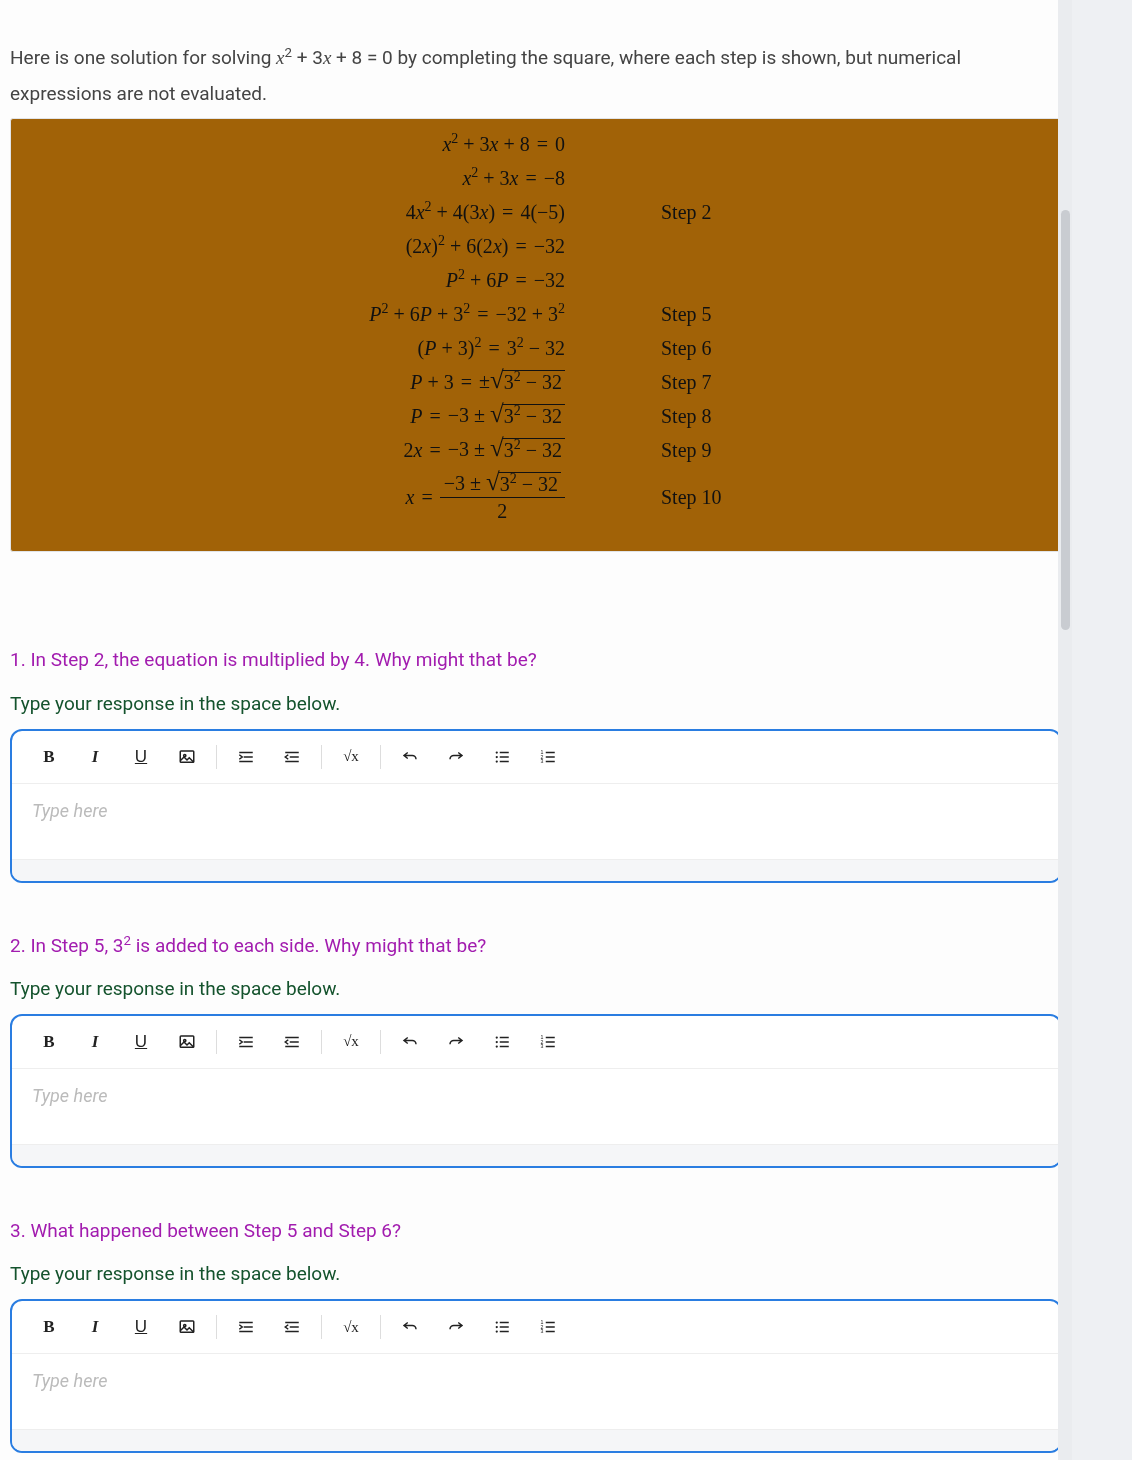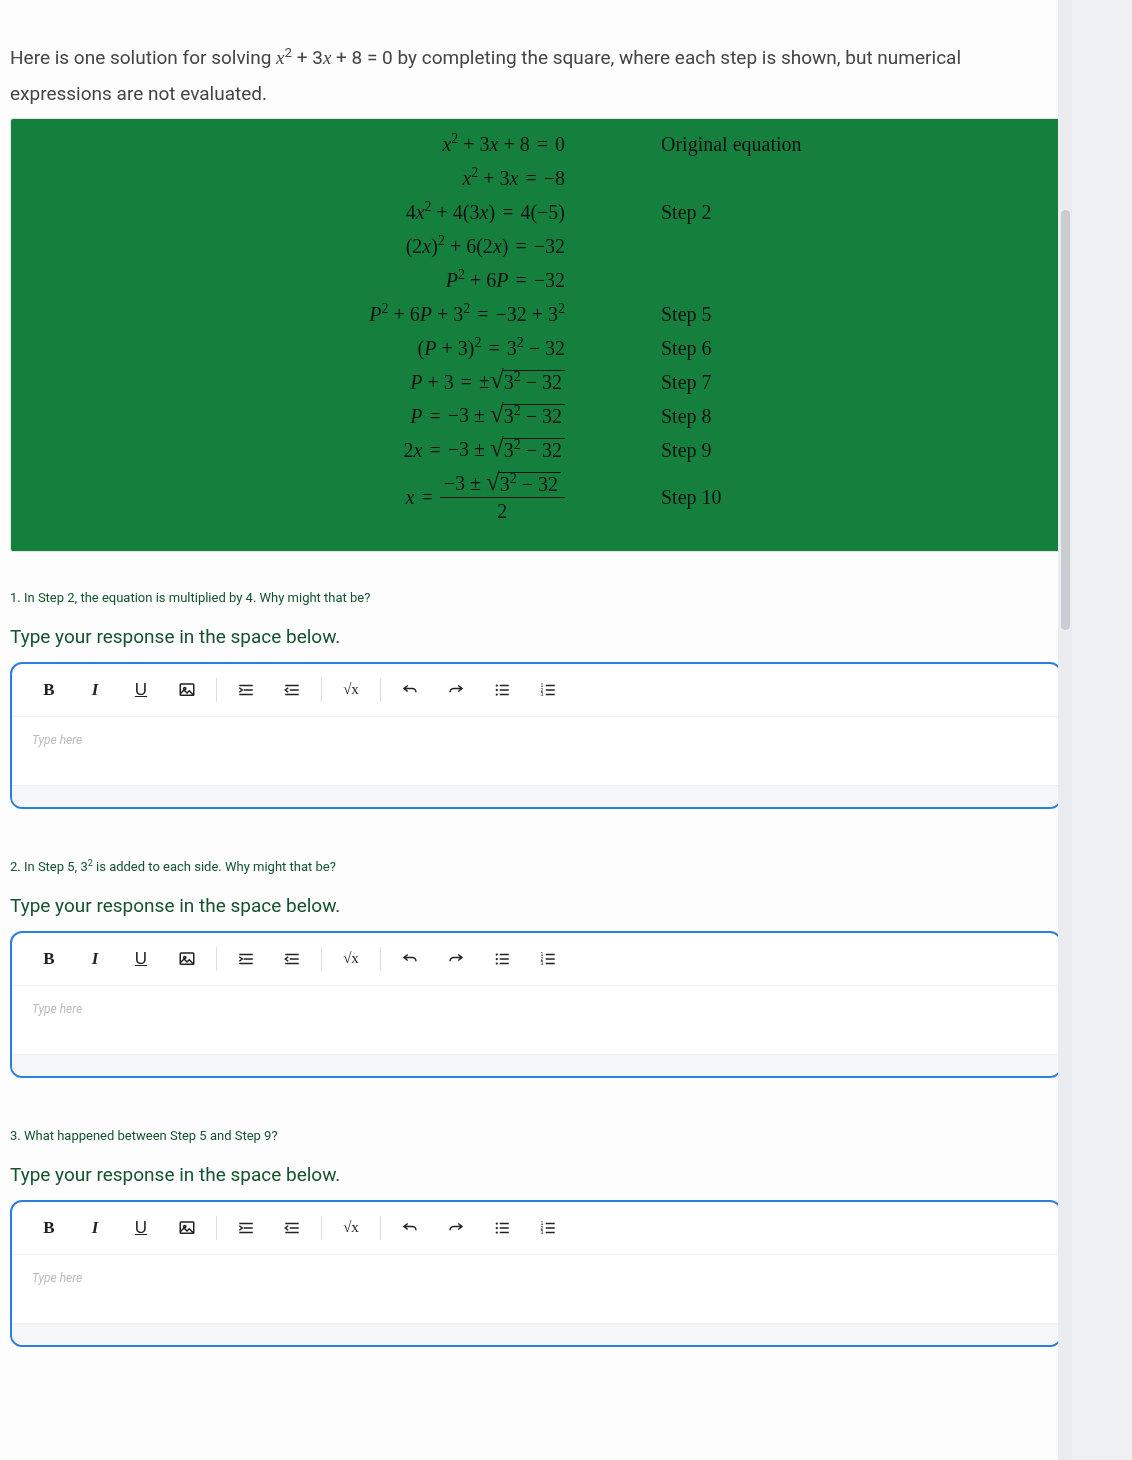--- a/index.html
+++ b/index.html
@@ -21,22 +21,22 @@
     font-size: 19px;
     line-height: 1.9;
     color: #444;
     margin: 0 0 6px 0;
     font-weight: 400;
   }
   .math-box {
     border: 1px solid #e1e4e8;
     border-radius: 3px;
     padding: 8px 20px 24px 20px;
-    margin-bottom: 36px;
-    background: #15803d;
+    margin-bottom: 93px;
+    background: #a16207;
   }
   .math-row {
     display: flex;
     align-items: center;
     min-height: 34px;
     font-family: "Georgia", "Times New Roman", serif;
     font-size: 20px;
     color: #111;
   }
   .math-row.tall { min-height: 60px; }
@@ -77,22 +77,22 @@
     display: inline-flex;
     flex-direction: column;
     align-items: center;
     vertical-align: middle;
     line-height: 1.1;
   }
   .frac .num { border-bottom: 1.5px solid #111; padding: 0 4px 2px 4px; }
   .frac .den { padding-top: 2px; }
 
   .question {
-    font-size: 13px;
-    color: #14532d;
+    font-size: 19px;
+    color: #a21caf;
     margin: 0 0 16px 0;
     line-height: 1.6;
   }
   .instruction {
     font-size: 19px;
     color: #14532d;
     margin: 0 0 14px 0;
   }
   .rte {
     border: 2px solid #2a7de1;
@@ -125,21 +125,21 @@
     height: 24px;
     background: #ddd;
     margin: 0 6px;
   }
   .tbtn.bold { font-weight: 900; font-family: Georgia, serif; }
   .tbtn.italic { font-style: italic; font-family: Georgia, serif; font-weight: 600; }
   .tbtn.underline { text-decoration: underline; font-family: Arial; }
   .tbtn svg { width: 18px; height: 18px; }
   .editor {
     padding: 16px 20px 38px 20px;
-    font-size: 12px;
+    font-size: 18px;
     color: #bbb;
     font-style: italic;
     min-height: 60px;
   }
   .footerbar {
     height: 22px;
     background: #f5f6f8;
     border-top: 1px solid #eee;
   }
   .scroll-hint {
@@ -172,21 +172,20 @@
     Here is one solution for solving <span style="font-family:Georgia,serif;font-style:italic">x</span><sup>2</sup> + 3<span style="font-family:Georgia,serif;font-style:italic">x</span> + 8 = 0 by completing the square, where each step is shown, but numerical expressions are not evaluated.
   </p>
 
   <div class="math-box">
     <div class="math-row">
       <div class="math-left"><span class="eq">
             <span class="lhs"><i>x</i><sup>2</sup> + 3<i>x</i> + 8</span>
             <span class="eqs">=</span>
             <span class="rhs">0</span>
           </span></div>
-      <div class="math-right">Original equation</div>
     </div>
     <div class="math-row">
       <div class="math-left"><span class="eq">
             <span class="lhs"><i>x</i><sup>2</sup> + 3<i>x</i></span>
             <span class="eqs">=</span>
             <span class="rhs">−8</span>
           </span></div>
     </div>
     <div class="math-row">
       <div class="math-left"><span class="eq">
@@ -394,21 +393,21 @@
             <rect x="9" y="5" width="12" height="2"></rect>
             <rect x="9" y="11" width="12" height="2"></rect>
             <rect x="9" y="17" width="12" height="2"></rect>
           </svg>
         </button>
     </div>
     <div class="editor" contenteditable="true" style="">Type here</div>
     <div class="footerbar"></div>
   </div>
 
-  <p class="question">3. What happened between Step 5 and Step 9?</p>
+  <p class="question">3. What happened between Step 5 and Step 6?</p>
   <p class="instruction">Type your response in the space below.</p>
   <div class="rte" style="margin-bottom:0">
     <div class="toolbar">
       <button class="tbtn bold">B</button>
       <button class="tbtn italic">I</button>
       <button class="tbtn underline">U</button>
       <button class="tbtn">
           <svg viewBox="0 0 24 24" fill="none" stroke="currentColor" stroke-width="2">
             <rect x="3" y="4" width="18" height="15" rx="1"></rect>
             <circle cx="9" cy="10" r="1.5"></circle>

